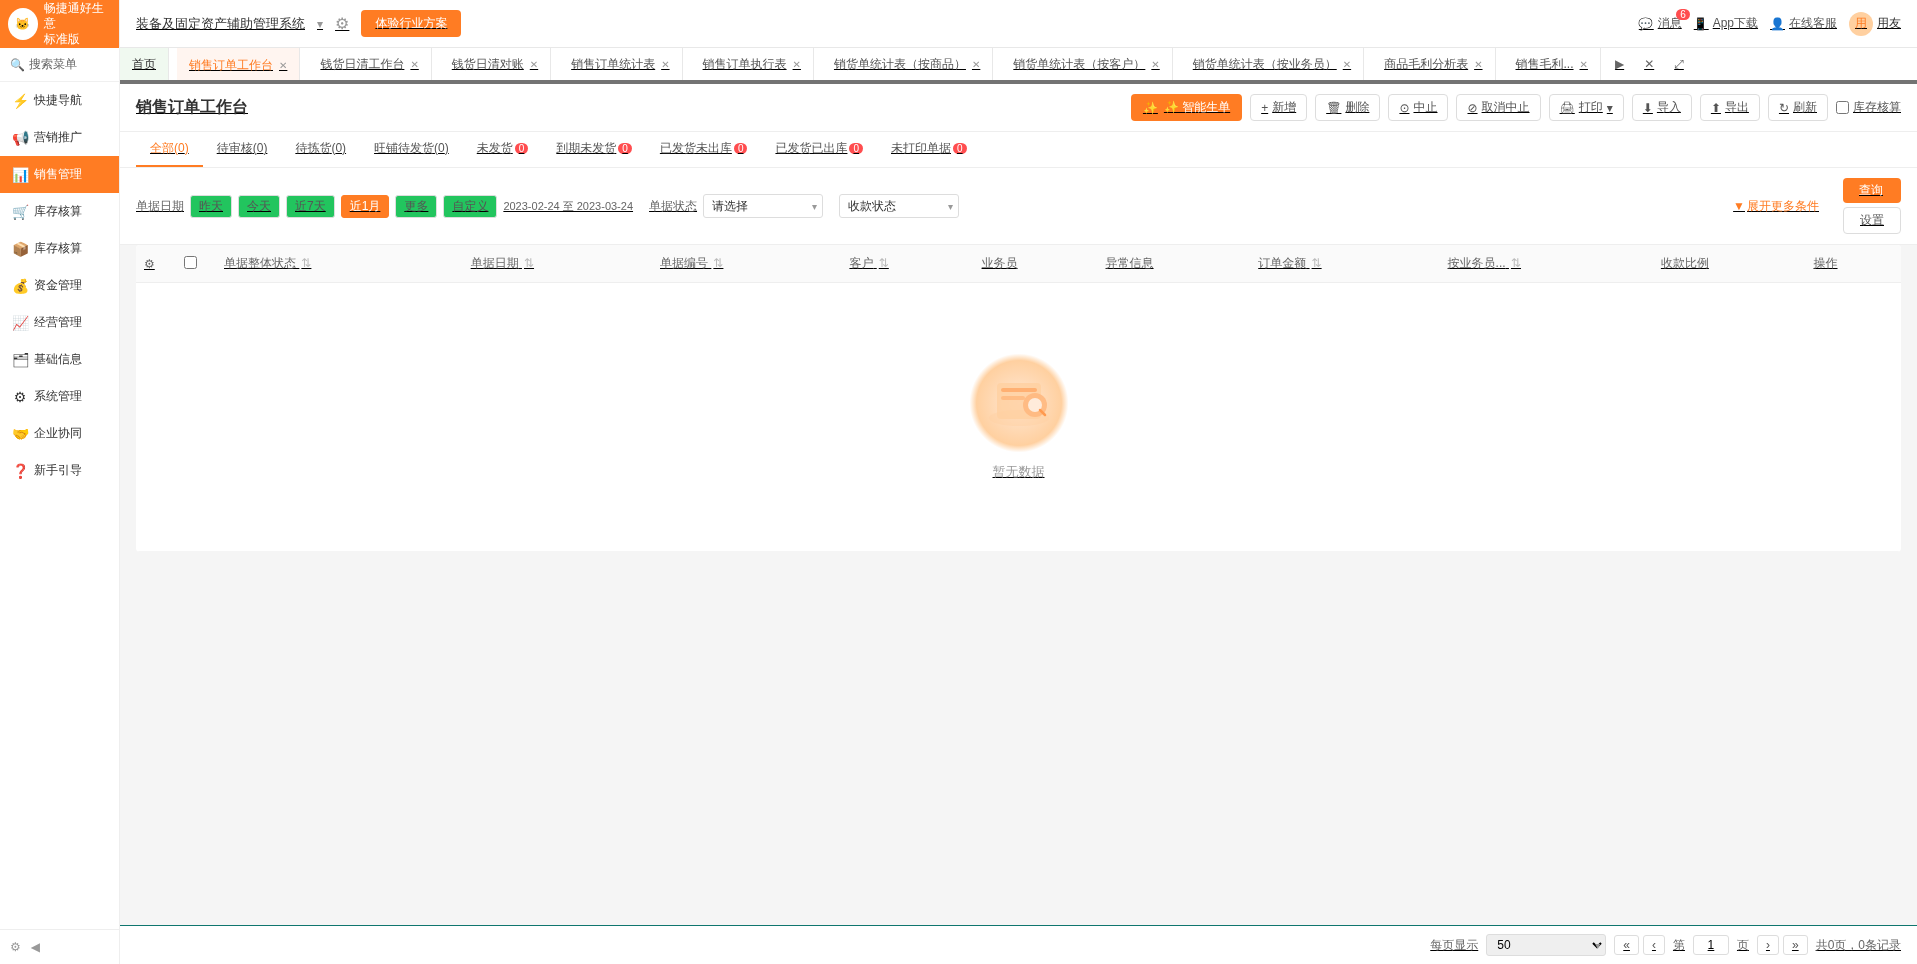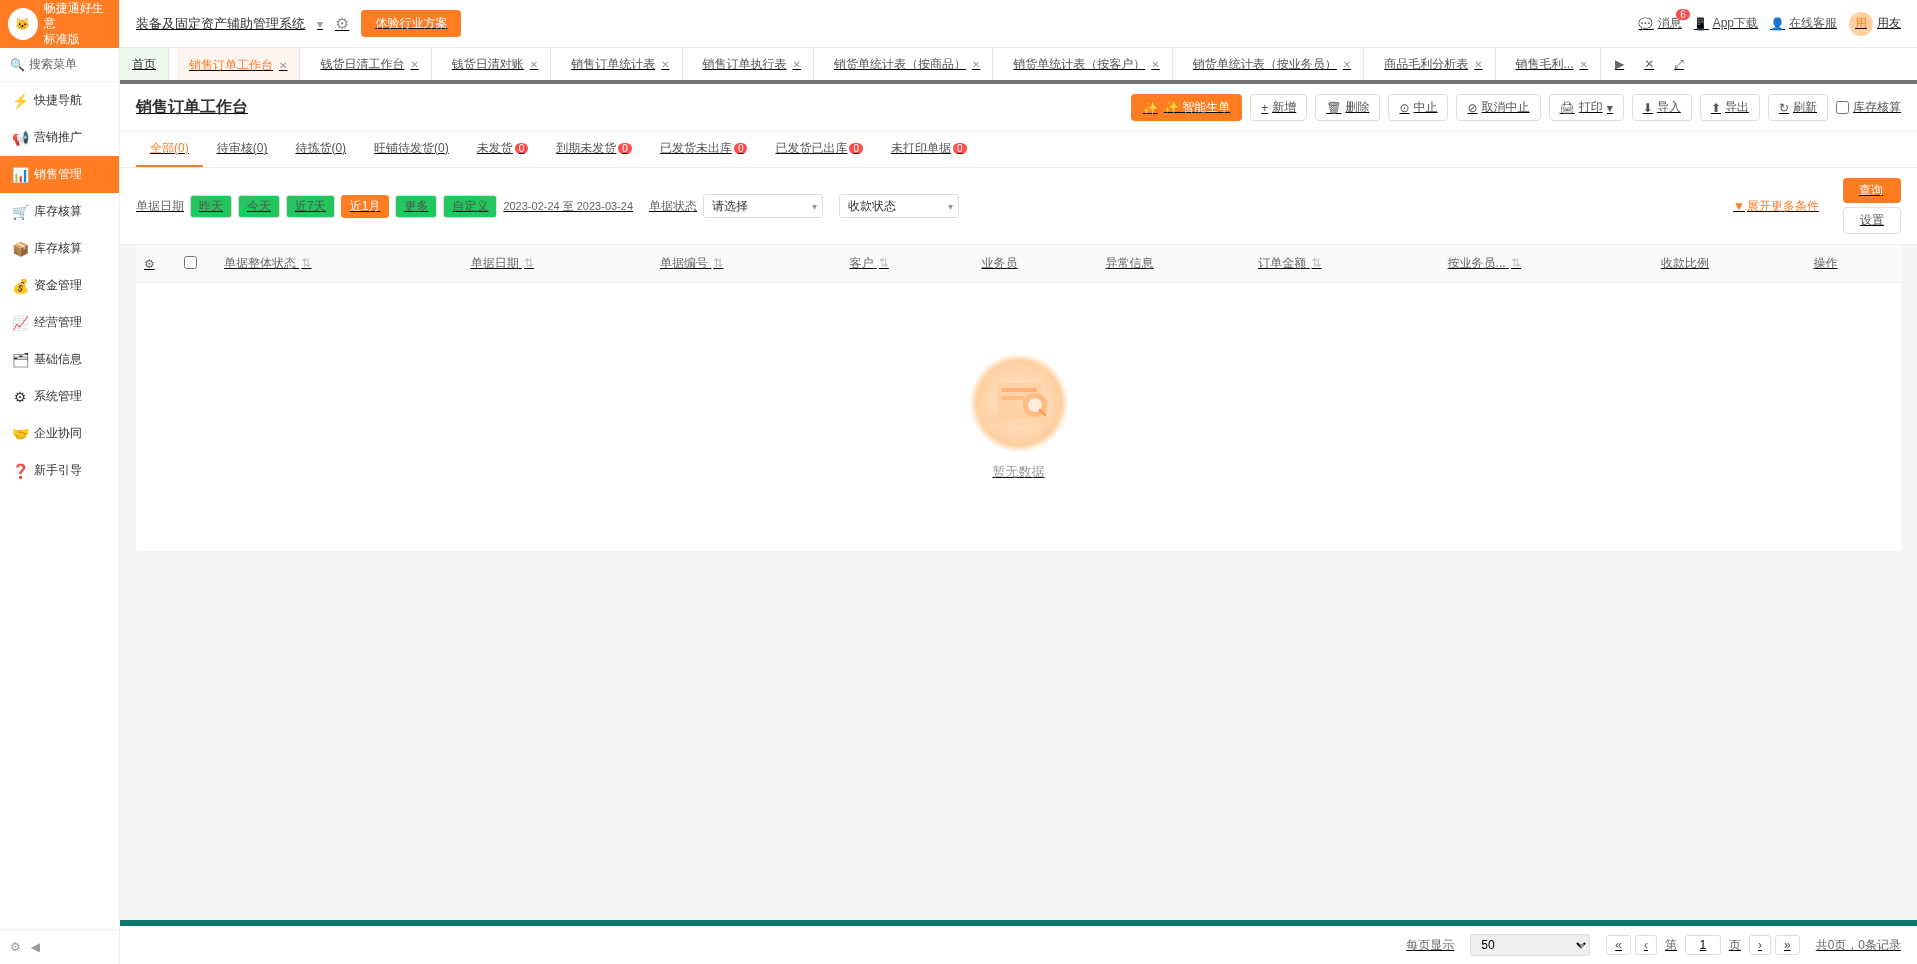--- a/index.html
+++ b/index.html
@@ -77,21 +77,21 @@
     .data-table td { padding: 10px 8px; border-bottom: 1px solid #f5f5f5; color: #333; }
     .data-table .sort-icon { color: #bbb; margin-left: 2px; }
     .th-checkbox { width: 40px; text-align: center; }
     .th-settings { width: 40px; text-align: center; }
 
     
     .empty-state { display: flex; flex-direction: column; align-items: center; justify-content: center; padding: 60px 0; }
     .empty-text { color: #999; font-size: 13px; }
 
     
-    .pagination { background: #fff; border-top: 6px solid #0f766e; padding: 8px 16px; display: flex; align-items: center; justify-content: flex-end; gap: 16px; }
+    .pagination { background: #fff; border-top: 1px solid #0f766e; padding: 8px 16px; display: flex; align-items: center; justify-content: flex-end; gap: 8px; }
     .page-size-label { color: #666; }
     .page-size-select { border: 1px solid #ddd; border-radius: 3px; padding: 2px 6px; }
     .page-nav { display: flex; align-items: center; gap: 4px; }
     .page-btn { padding: 2px 8px; border: 1px solid #ddd; border-radius: 3px; cursor: pointer; background: #fff; color: #555; }
     .page-input { width: 36px; border: 1px solid #ddd; border-radius: 3px; padding: 2px 4px; text-align: center; }
     .page-info { color: #666; }
 
     
     ::-webkit-scrollbar { height: 6px; width: 6px; }
     ::-webkit-scrollbar-track { background: #f1f1f1; }

